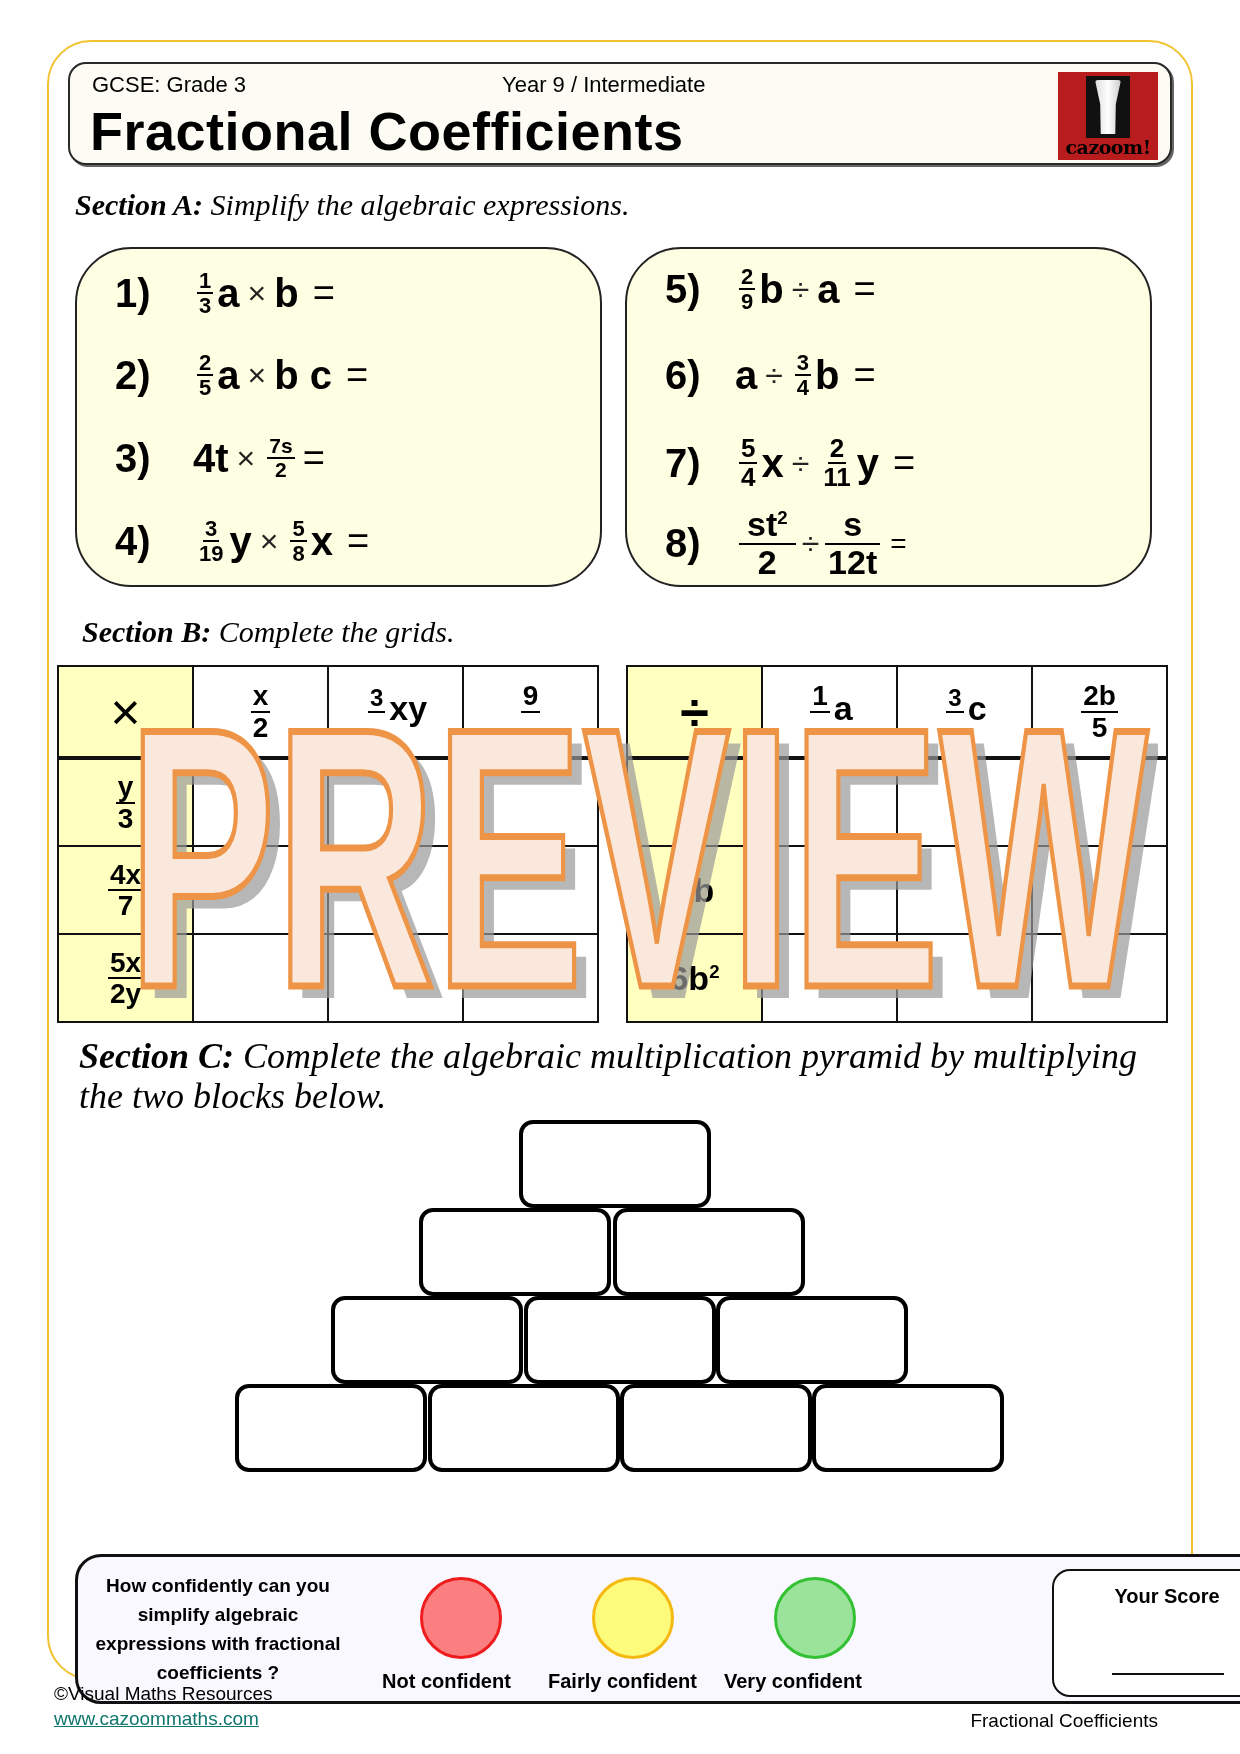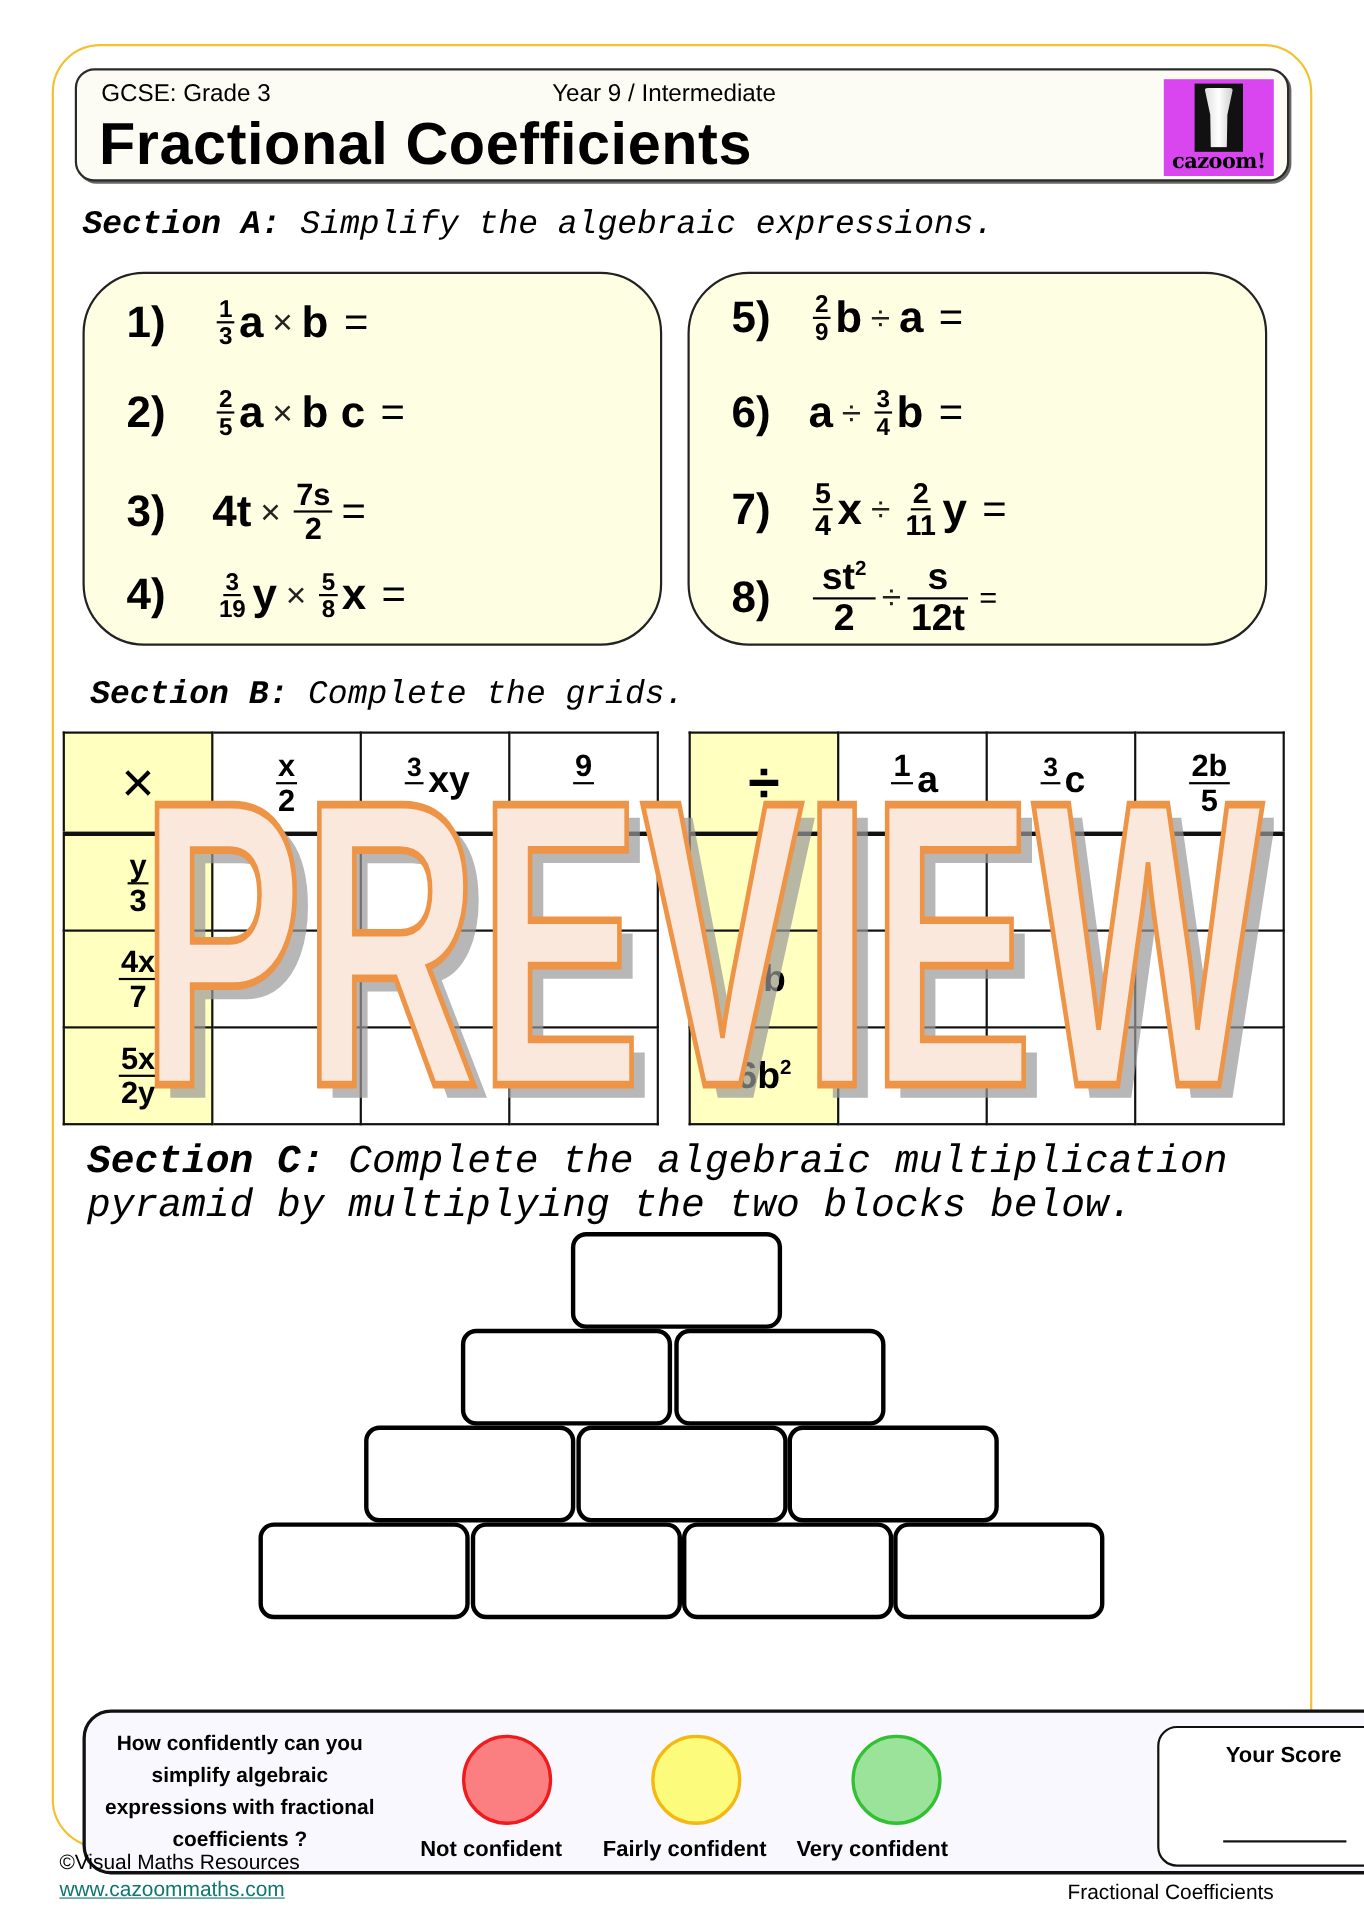--- a/index.html
+++ b/index.html
@@ -4,26 +4,26 @@
 <style>
   * { box-sizing: border-box; margin: 0; padding: 0; }
   body { width: 1240px; height: 1754px; background: #ffffff; position: relative; font-family: "Liberation Sans", sans-serif; color: #000; overflow: hidden; }
 
   .outer-frame { position: absolute; left: 47px; top: 40px; width: 1146px; height: 1640px; border: 2px solid #f2c230; border-radius: 44px; }
 
   .header { position: absolute; left: 68px; top: 62px; width: 1104px; height: 103px; background: #fdfcf4; border: 2px solid #2a2a2a; border-radius: 18px; box-shadow: 2px 2px 0 #666; }
   .header .grade { position: absolute; left: 22px; top: 8px; font-size: 22px; }
   .header .year { position: absolute; left: 432px; top: 8px; font-size: 22px; }
   .header .title { position: absolute; left: 20px; top: 36px; font-size: 54px; font-weight: bold; letter-spacing: 0.5px; }
-  .logo { position: absolute; right: 12px; top: 8px; width: 100px; height: 88px; background: #d946ef; }
+  .logo { position: absolute; right: 12px; top: 8px; width: 100px; height: 88px; background: #b91c1c; }
   .logo .cup { position: absolute; left: 28px; top: 4px; width: 44px; height: 62px; background: #111; }
   .logo .cup::before { content: ""; position: absolute; left: 9px; top: 4px; width: 26px; height: 54px; background: linear-gradient(to right, #ddd, #fff, #ccc); border-radius: 3px 3px 6px 6px; clip-path: polygon(0 0, 100% 0, 80% 45%, 78% 100%, 22% 100%, 20% 45%); }
   .logo .brand { position: absolute; left: 0; width: 100%; bottom: 2px; text-align: center; font-family: "DejaVu Serif", serif; font-weight: bold; font-size: 19px; letter-spacing: -0.5px; }
 
-  .section-heading { position: absolute; font-family: Liberation Mono, monospace; font-style: italic; font-size: 30px; }
+  .section-heading { position: absolute; font-family: Liberation Serif, serif; font-style: italic; font-size: 30px; }
   .section-heading b { font-style: italic; font-weight: bold; }
 
   .qbox { position: absolute; top: 247px; width: 527px; height: 340px; background: #fefee3; border: 2px solid #222; border-radius: 56px; }
   .q { position: absolute; display: flex; align-items: center; font-weight: bold; font-size: 40px; white-space: nowrap; }
   .q .num { width: 78px; }
   .frac { display: inline-flex; flex-direction: column; align-items: center; font-size: 22px; line-height: 1.05; margin: 0 4px; vertical-align: middle; }
   .frac .n { padding: 0 2px; border-bottom: 2px solid #000; }
   .frac .d { padding: 0 2px; }
   .frac.big { font-size: 34px; }
   .op { font-weight: normal; font-size: 32px; margin: 0 8px; color: #222; }
@@ -83,21 +83,21 @@
   </div>
   <div class="q" style="left:38px; top:102px;">
     <span class="num">2)</span>
     <span class="frac">
         <span class="n">2</span>
         <span class="d">5</span>
       </span>a<span class="op">×</span>b&nbsp;c<span class="eq">=</span>
   </div>
   <div class="q" style="left:38px; top:186px;">
     <span class="num">3)</span>
-    4t<span class="op">×</span><span class="frac" style="font-size:28px;">
+    4t<span class="op">×</span><span class="frac" style="font-size:21px;">
         <span class="n">7s</span>
         <span class="d">2</span>
       </span><span class="eq" style="margin-left:4px;">=</span>
   </div>
   <div class="q" style="left:38px; top:268px;">
     <span class="num">4)</span>
     <span class="frac">
         <span class="n">3</span>
         <span class="d">19</span>
       </span>y<span class="op">×</span><span class="frac">

